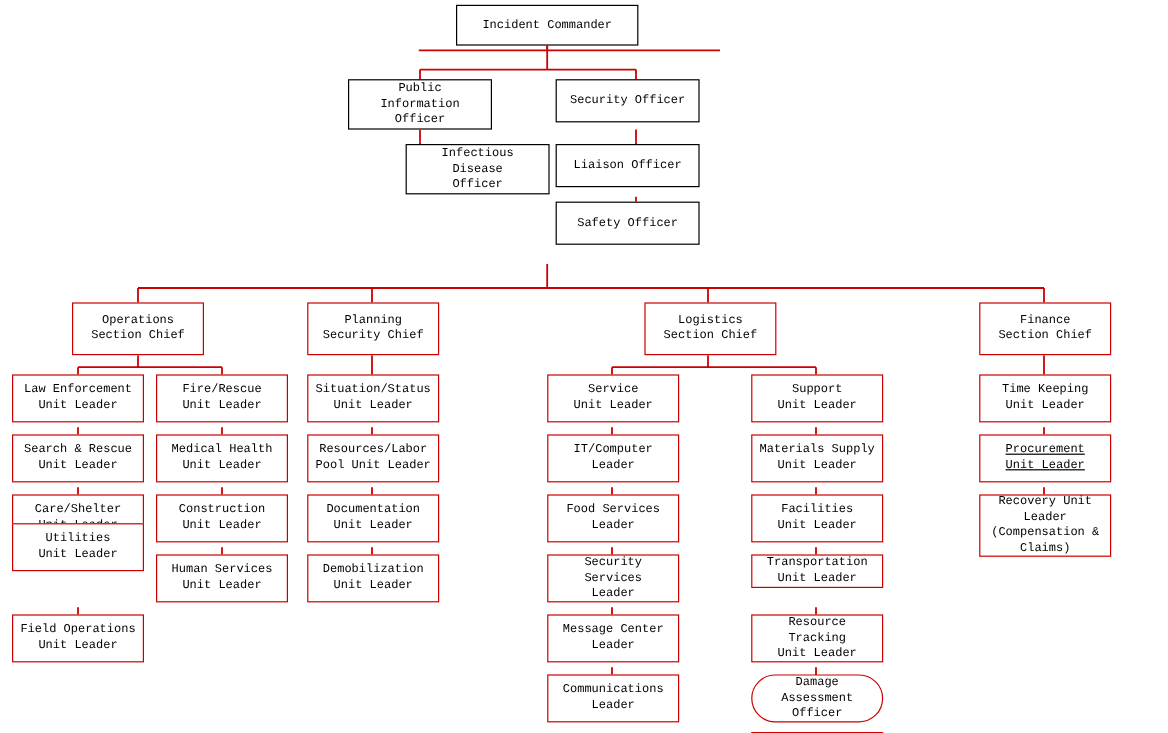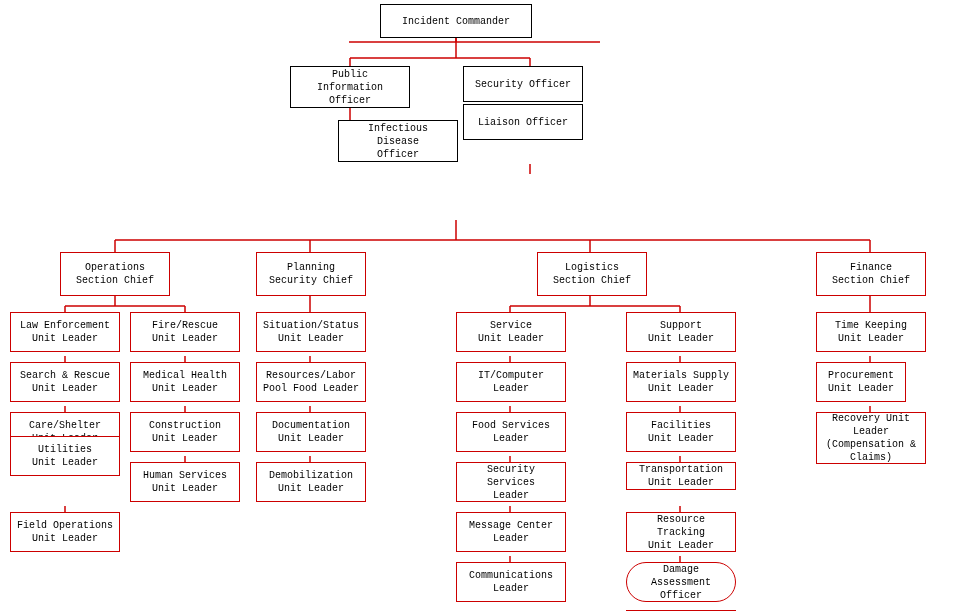--- a/index.html
+++ b/index.html
@@ -136,24 +136,27 @@
 
   <div class="box" style="left:463px; top:66px; width:120px; height:36px;">
     <span>Security Officer</span>
   </div>
 
   <div class="box" style="left:290px; top:120px; width:120px; height:42px;margin-left:48px;">
     <span style="white-space:pre-line;">Infectious Disease
 Officer</span>
   </div>
 
-  <div class="box" style="left:463px; top:104px; width:120px; height:36px;">
+  <div class="box" style="left:463px; top:120px; width:120px; height:36px;">
     <span>Liaison Officer</span>
   </div>
 
+  <div class="box" style="left:463px; top:168px; width:120px; height:36px;">
+    <span>Safety Officer</span>
+  </div>
 
   <div class="box red-border" style="left:60px; top:252px; width:110px; height:44px;">
     <span style="white-space:pre-line;">Operations
 Section Chief</span>
   </div>
 
   <div class="box red-border" style="left:256px; top:252px; width:110px; height:44px;">
     <span style="white-space:pre-line;">Planning
 Security Chief</span>
   </div>
@@ -213,21 +216,21 @@
 Unit Leader</span>
   </div>
 
   <div class="box red-border" style="left:256px; top:312px; width:110px; height:40px;">
     <span style="white-space:pre-line;">Situation/Status
 Unit Leader</span>
   </div>
 
   <div class="box red-border" style="left:256px; top:362px; width:110px; height:40px;">
     <span style="white-space:pre-line;">Resources/Labor
-Pool Food Leader</span>
+Pool Unit Leader</span>
   </div>
 
   <div class="box red-border" style="left:256px; top:412px; width:110px; height:40px;">
     <span style="white-space:pre-line;">Documentation
 Unit Leader</span>
   </div>
 
   <div class="box red-border" style="left:256px; top:462px; width:110px; height:40px;">
     <span style="white-space:pre-line;">Demobilization
 Unit Leader</span>
@@ -295,21 +298,21 @@
 
   <div class="box red-border" style="left:626px; top:592px; width:110px; height:36px; top:610px;">
     
   </div>
 
   <div class="box red-border" style="left:816px; top:312px; width:110px; height:40px;">
     <span style="white-space:pre-line;">Time Keeping
 Unit Leader</span>
   </div>
 
-  <div class="box red-border" style="left:816px; top:362px; width:90px; height:40px;">
+  <div class="box red-border" style="left:816px; top:362px; width:110px; height:40px;text-decoration:underline;">
     <span style="white-space:pre-line;">Procurement
 Unit Leader</span>
   </div>
 
   <div class="box red-border" style="left:816px; top:412px; width:110px; height:52px;">
     <span style="white-space:pre-line;">Recovery Unit Leader
 (Compensation &amp;
 Claims)</span>
   </div>
 

